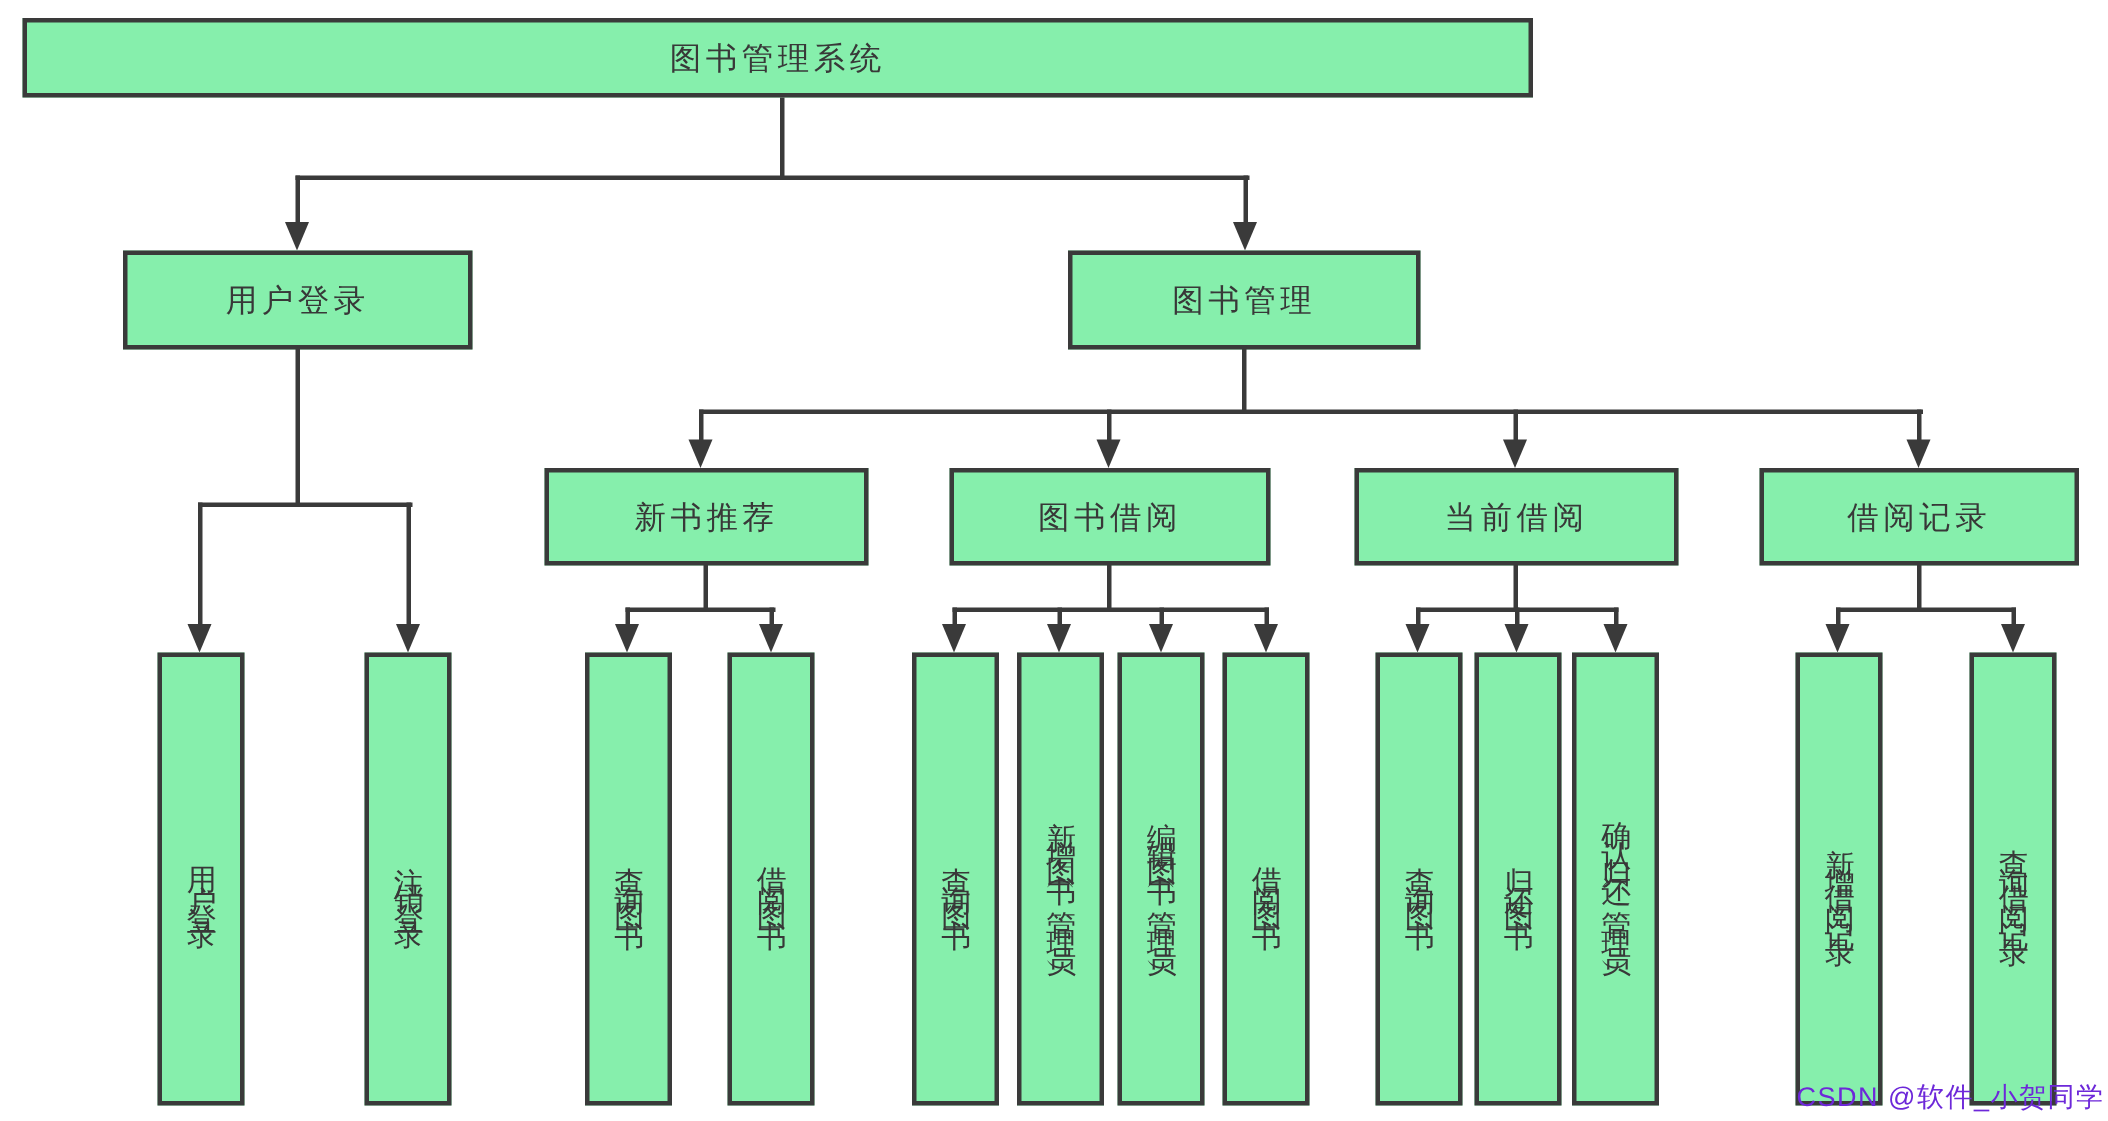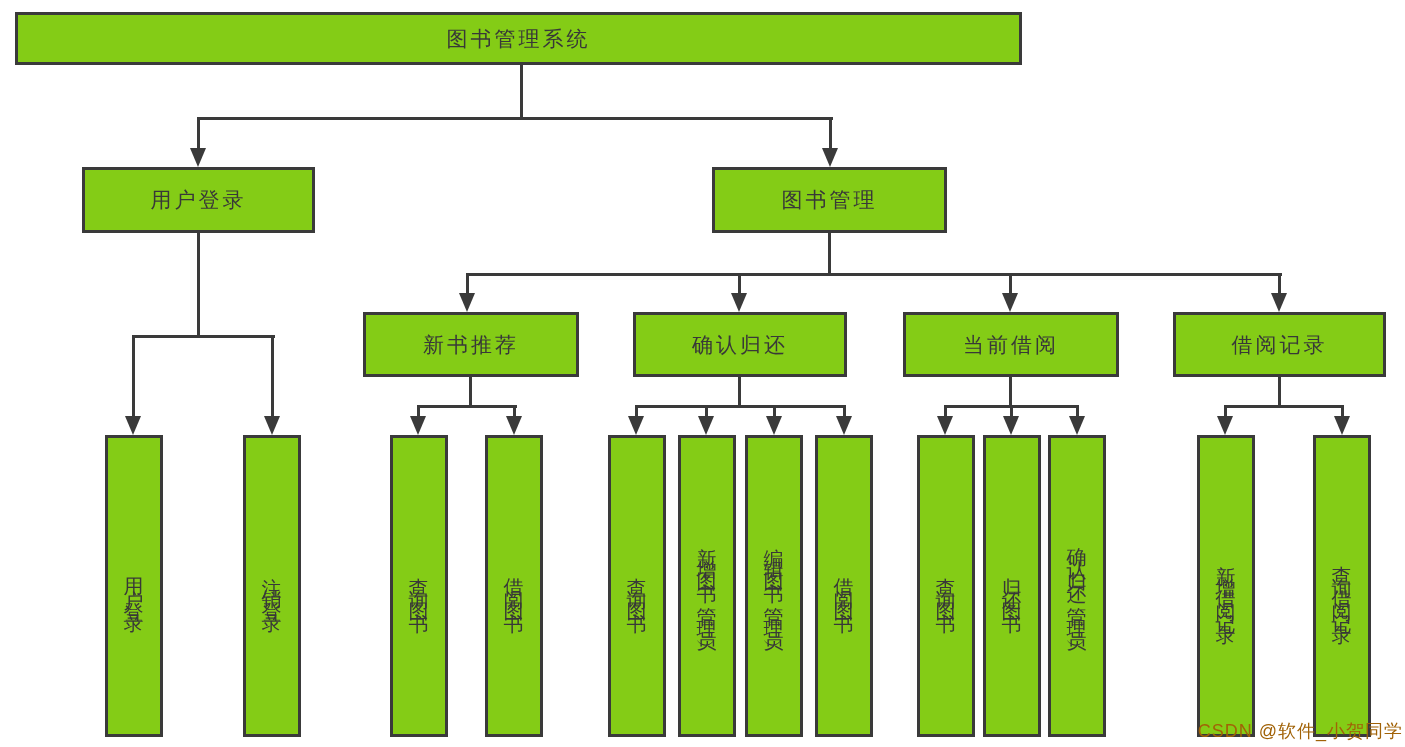--- a/index.html
+++ b/index.html
@@ -7,21 +7,21 @@
     position:relative;
     width:1405px; height:747px;
     background:#ffffff;
     font-family:"Liberation Sans", sans-serif;
     overflow:hidden;
   }
   .node {
     position:absolute;
     box-sizing:border-box;
     border:3px solid #3a3a3a;
-    background:#84cc16;
+    background:#86efac;
     display:flex;
     align-items:center;
     justify-content:center;
     color:#383838;
   }
   .h-node { font-size:21px; letter-spacing:3px; white-space:nowrap; }
   .v-node { font-size:20px; }
   .v-node .vtext {
     writing-mode:vertical-rl;
     text-orientation:mixed;
@@ -34,21 +34,21 @@
     position:absolute; width:0; height:0;
     border-left:8px solid transparent;
     border-right:8px solid transparent;
     border-top:19px solid #3a3a3a;
   }
   .watermark {
     position:absolute;
     right:2px; bottom:4px;
     font-size:18px;
     letter-spacing:1px;
-    color:#a16207;
+    color:#6d28d9;
     z-index:5;
     white-space:nowrap;
   }
 </style>
 </head>
 <body>
 
 <div class="stage">
 
   <div class="node h-node" style="left:15px; top:12px; width:1007px; height:53px;">
@@ -84,21 +84,21 @@
   <div class="arrow" style="left:731px; top:293px;"></div>
   <div class="vline" style="left:1009px; top:273px; height:22px;"></div>
   <div class="arrow" style="left:1002px; top:293px;"></div>
   <div class="vline" style="left:1278px; top:273px; height:22px;"></div>
   <div class="arrow" style="left:1271px; top:293px;"></div>
 
   <div class="node h-node" style="left:363px; top:312px; width:216px; height:65px;text-align:center;">
     <span>新书推荐</span>
   </div>
   <div class="node h-node" style="left:633px; top:312px; width:214px; height:65px;">
-    <span>确认归还</span>
+    <span>图书借阅</span>
   </div>
   <div class="node h-node" style="left:1173px; top:312px; width:213px; height:65px;">
     <span>借阅记录</span>
   </div>
   <div class="node h-node" style="left:903px; top:312px; width:216px; height:65px;">
     <span>当前借阅</span>
   </div>
 
   <div class="vline" style="left:469px; top:375px; height:33px;"></div>
   <div class="hline" style="left:417px; top:405px; width:100px;"></div>

